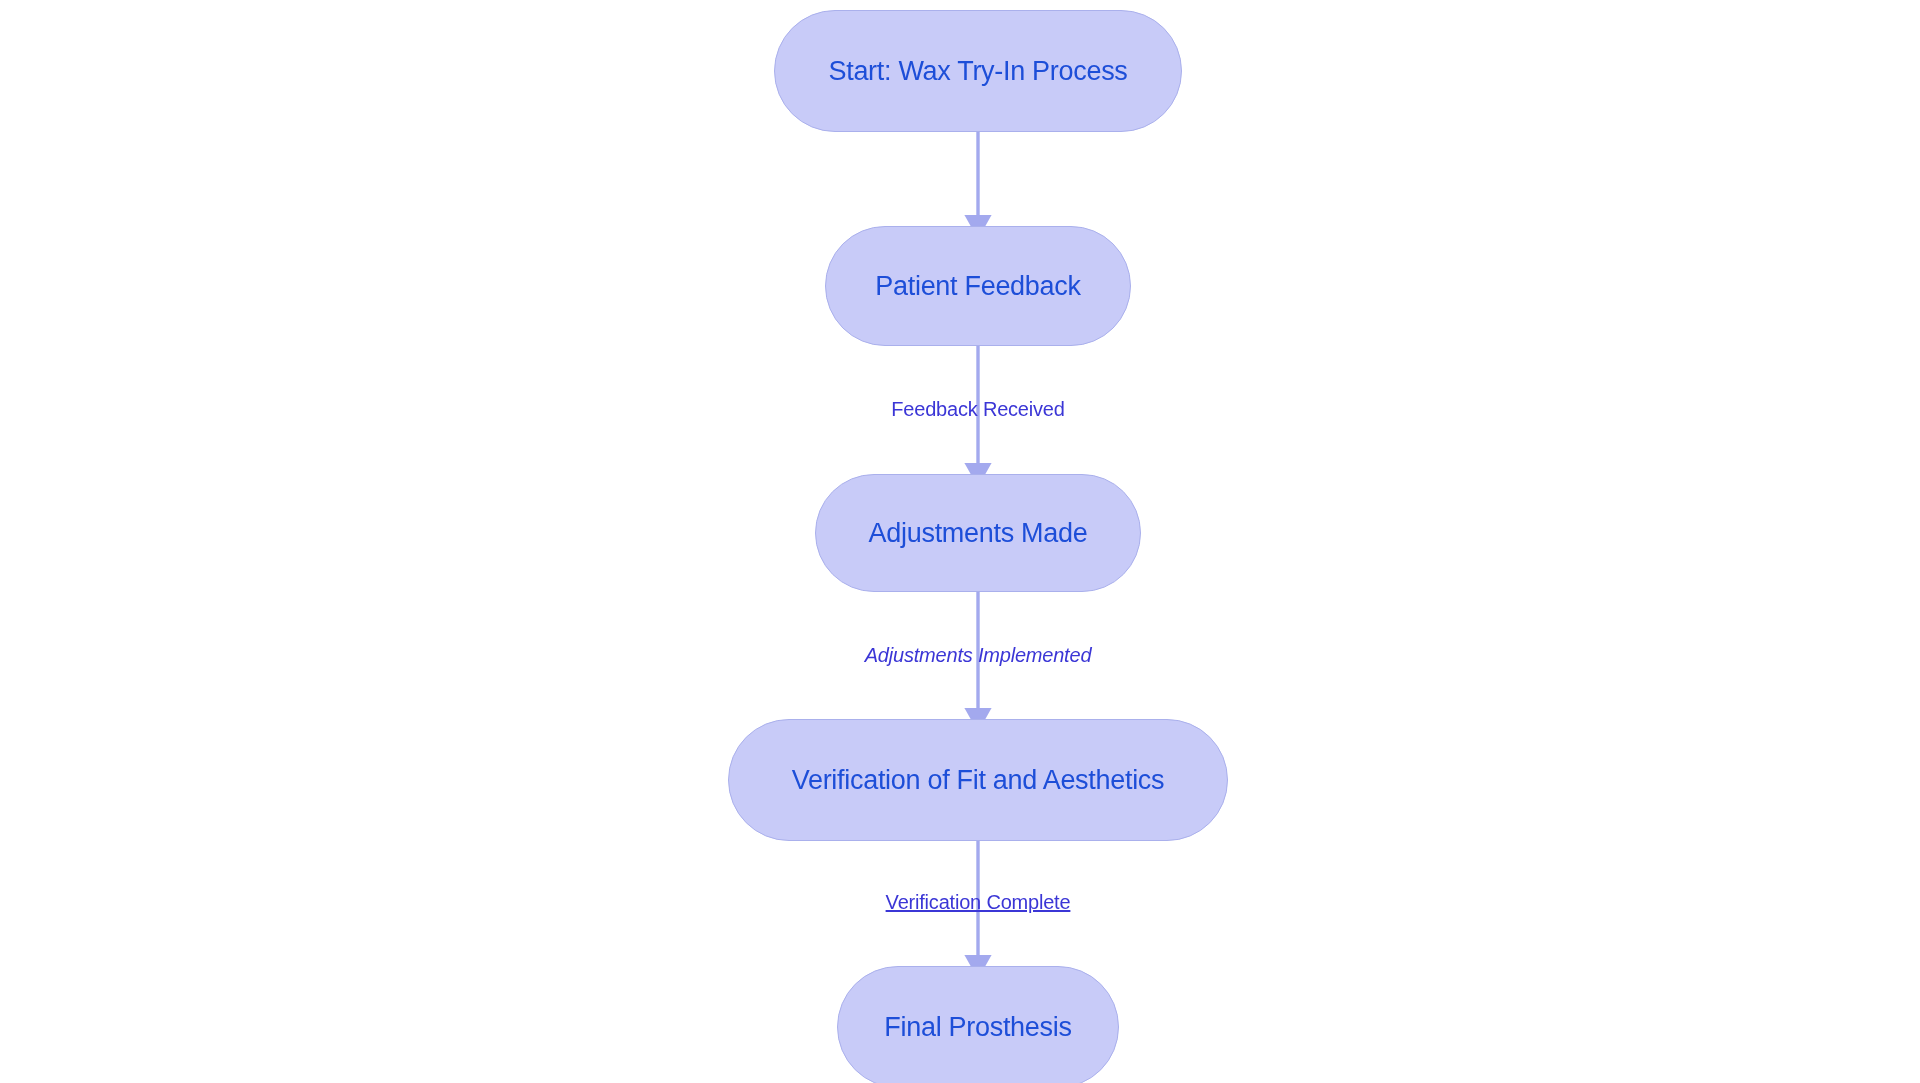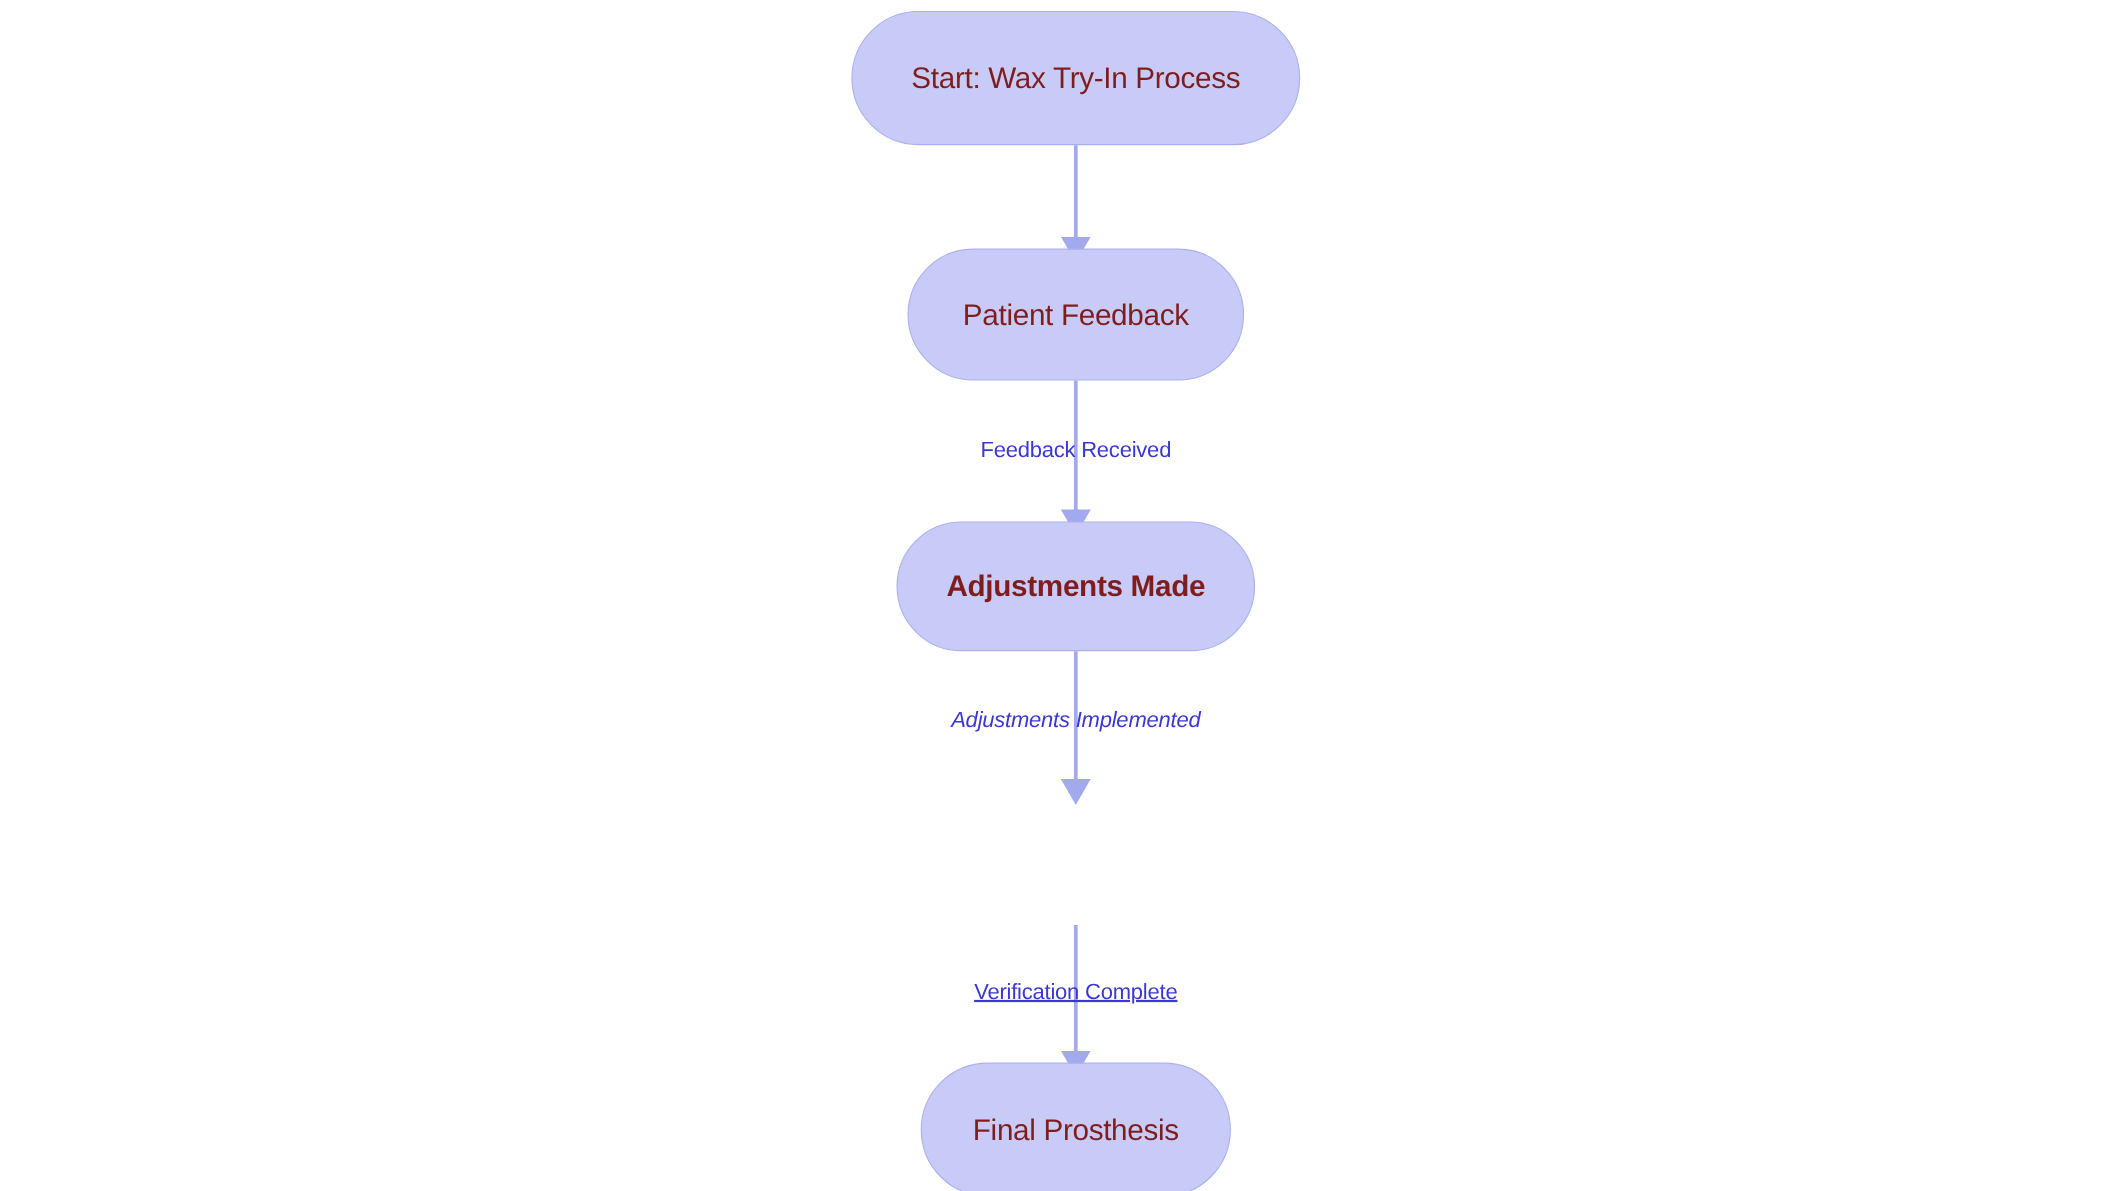--- a/index.html
+++ b/index.html
@@ -51,21 +51,21 @@
     position: absolute;
     z-index: 3;
     transform: translate(-50%, -50%);
     box-sizing: border-box;
     display: flex;
     align-items: center;
     justify-content: center;
     background: #c8cbf8;
     border: 1.6px solid #aab0ec;
     border-radius: 999px;
-    color: #7f1d1d;
+    color: #1d4ed8;
     font-size: 27px;
     font-family: "Liberation Sans", sans-serif;
     letter-spacing: -0.3px;
     line-height: 1;
     text-align: center;
     padding: 0 28px;
     white-space: nowrap;
   }
 </style>
 </head>
@@ -92,18 +92,19 @@
   <div class="edge-label" style="left:978px; top:409px;">Feedback Received</div>
 
   <div class="edge-label" style="left:978px; top:655px;font-style:italic;">Adjustments Implemented</div>
 
   <div class="edge-label" style="left:978px; top:902px;text-decoration:underline;">Verification Complete</div>
 
   <div class="node" style="left:978px; top:71px; width:408px; height:122px;">Start: Wax Try-In Process</div>
 
   <div class="node" style="left:978px; top:286px; width:306px; height:120px;">Patient Feedback</div>
 
-  <div class="node" style="left:978px; top:533px; width:326px; height:118px;font-weight:bold;">Adjustments Made</div>
+  <div class="node" style="left:978px; top:533px; width:326px; height:118px;">Adjustments Made</div>
 
+  <div class="node" style="left:978px; top:780px; width:500px; height:122px;">Verification of Fit and Aesthetics</div>
 
   <div class="node" style="left:978px; top:1027px; width:282px; height:122px;">Final Prosthesis</div>
 
 </div>
 
 </body></html>

